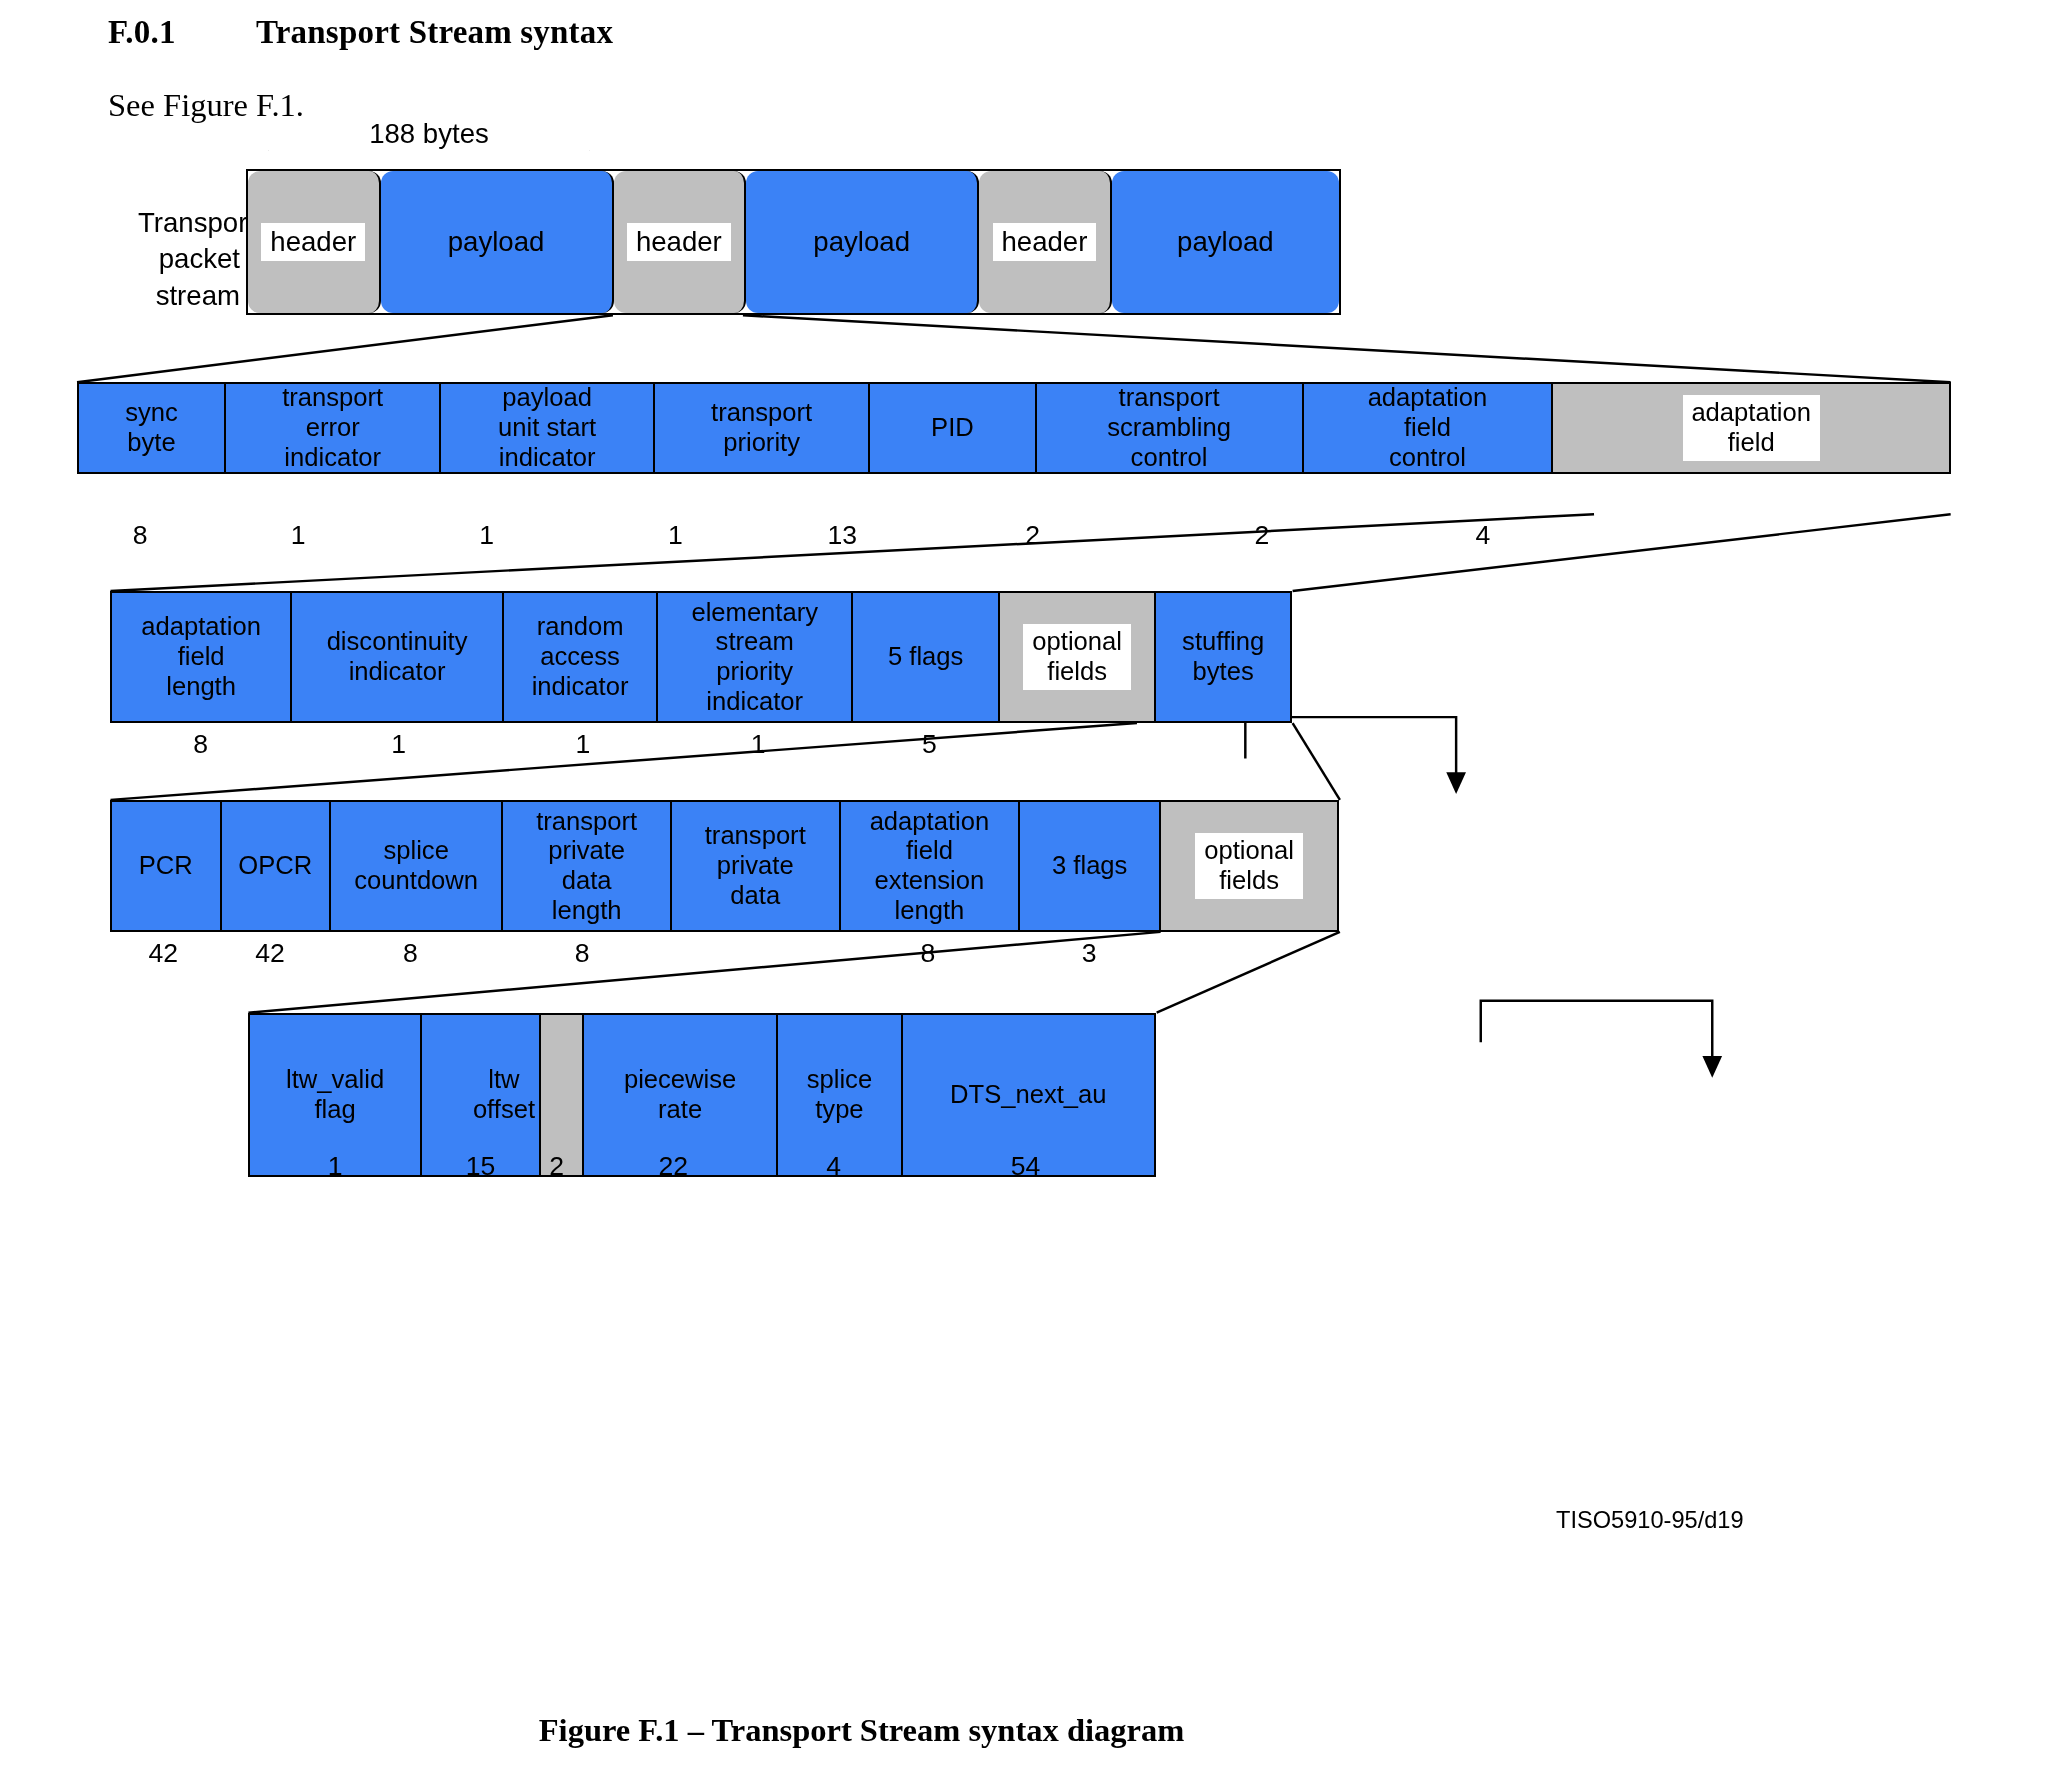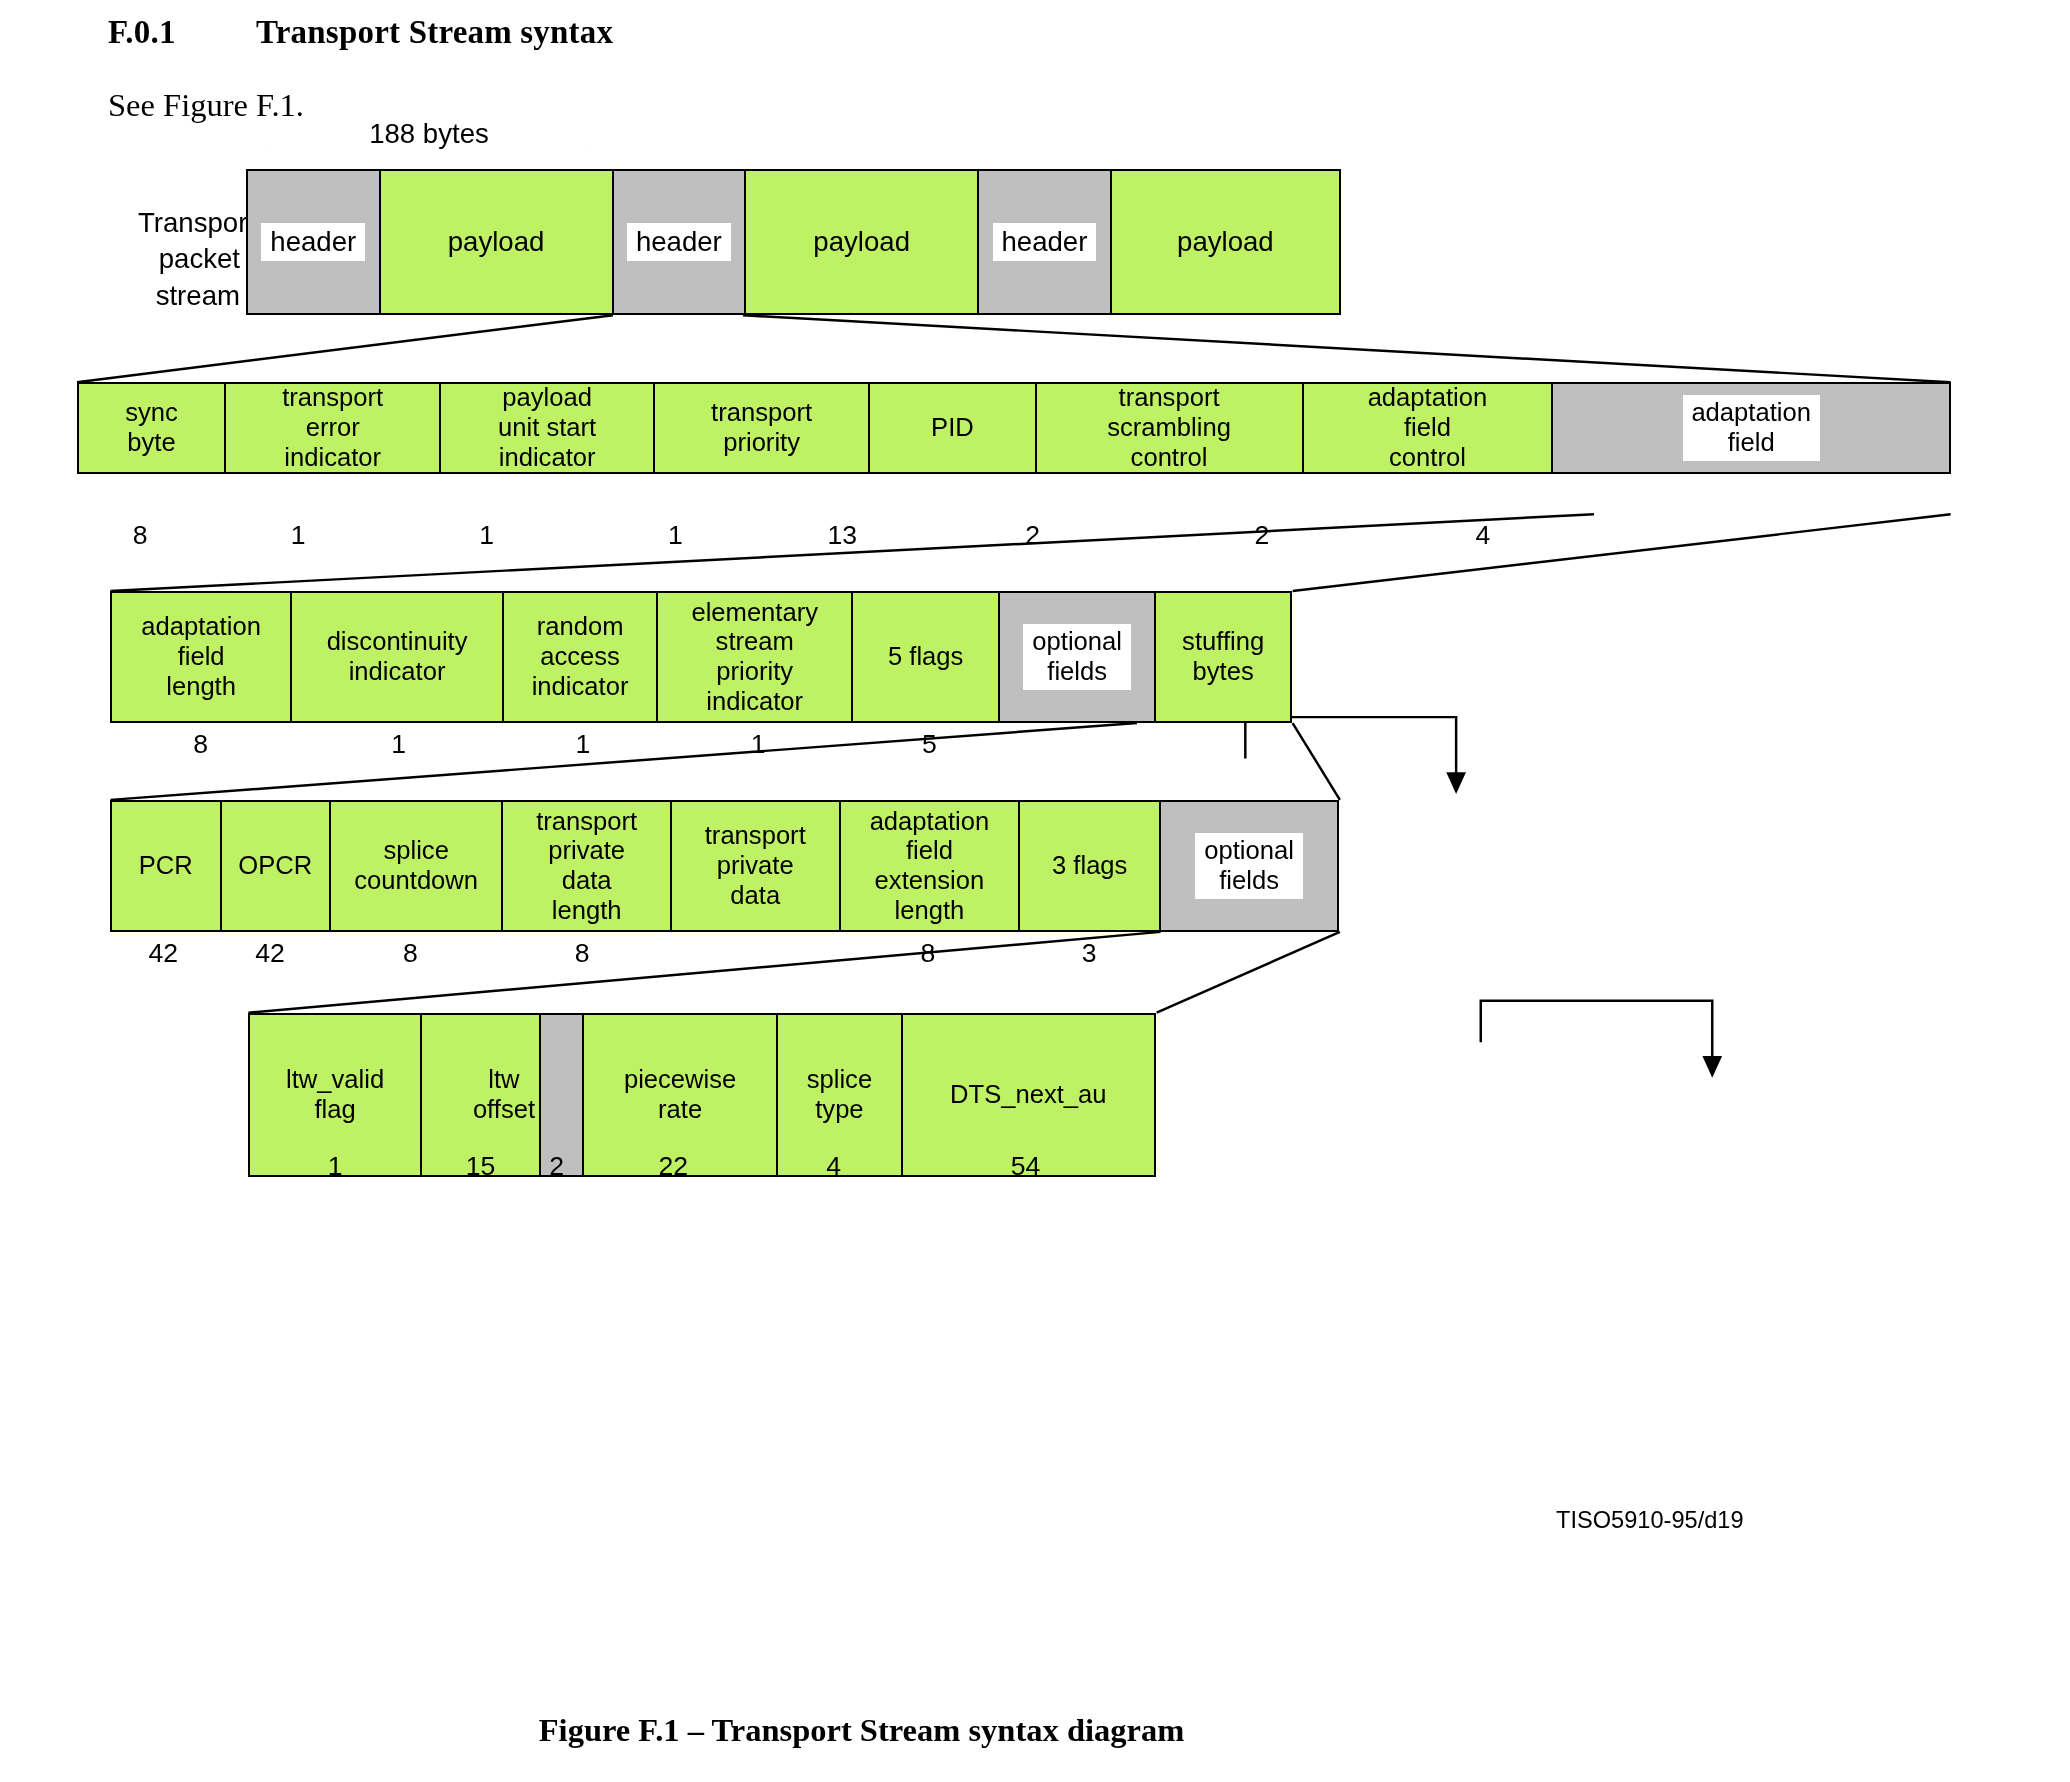--- a/index.html
+++ b/index.html
@@ -48,33 +48,33 @@
   .cell {
     box-sizing: border-box;
     border-right: 2px solid #000;
     display: flex;
     align-items: center;
     justify-content: center;
     text-align: center;
     font-size: 25.6px;
     line-height: 1.16;
     padding: 2px 3.9px;
-    background: #bef264;
+    background: #3b82f6;
   }
   .cell:last-child { border-right: none; }
   .cell.gray { background: #bfbfbf; }
   .cell .chip {
     background: #ffffff;
     padding: 3px 8.9px;
     display: inline-block;
   }
 
   
   #stream-row { left: 246px; top: 169px; width: 1095px; height: 146px; }
-  #stream-row .cell { font-size: 27.6px; }
+  #stream-row .cell { font-size: 27.6px; border-radius: 12px; }
   #stream-label {
     position: absolute;
     left: 138px;
     top: 205px;
     width: 102px;
     text-align: right;
     font-size: 27.6px;
     line-height: 1.32;
   }
 

